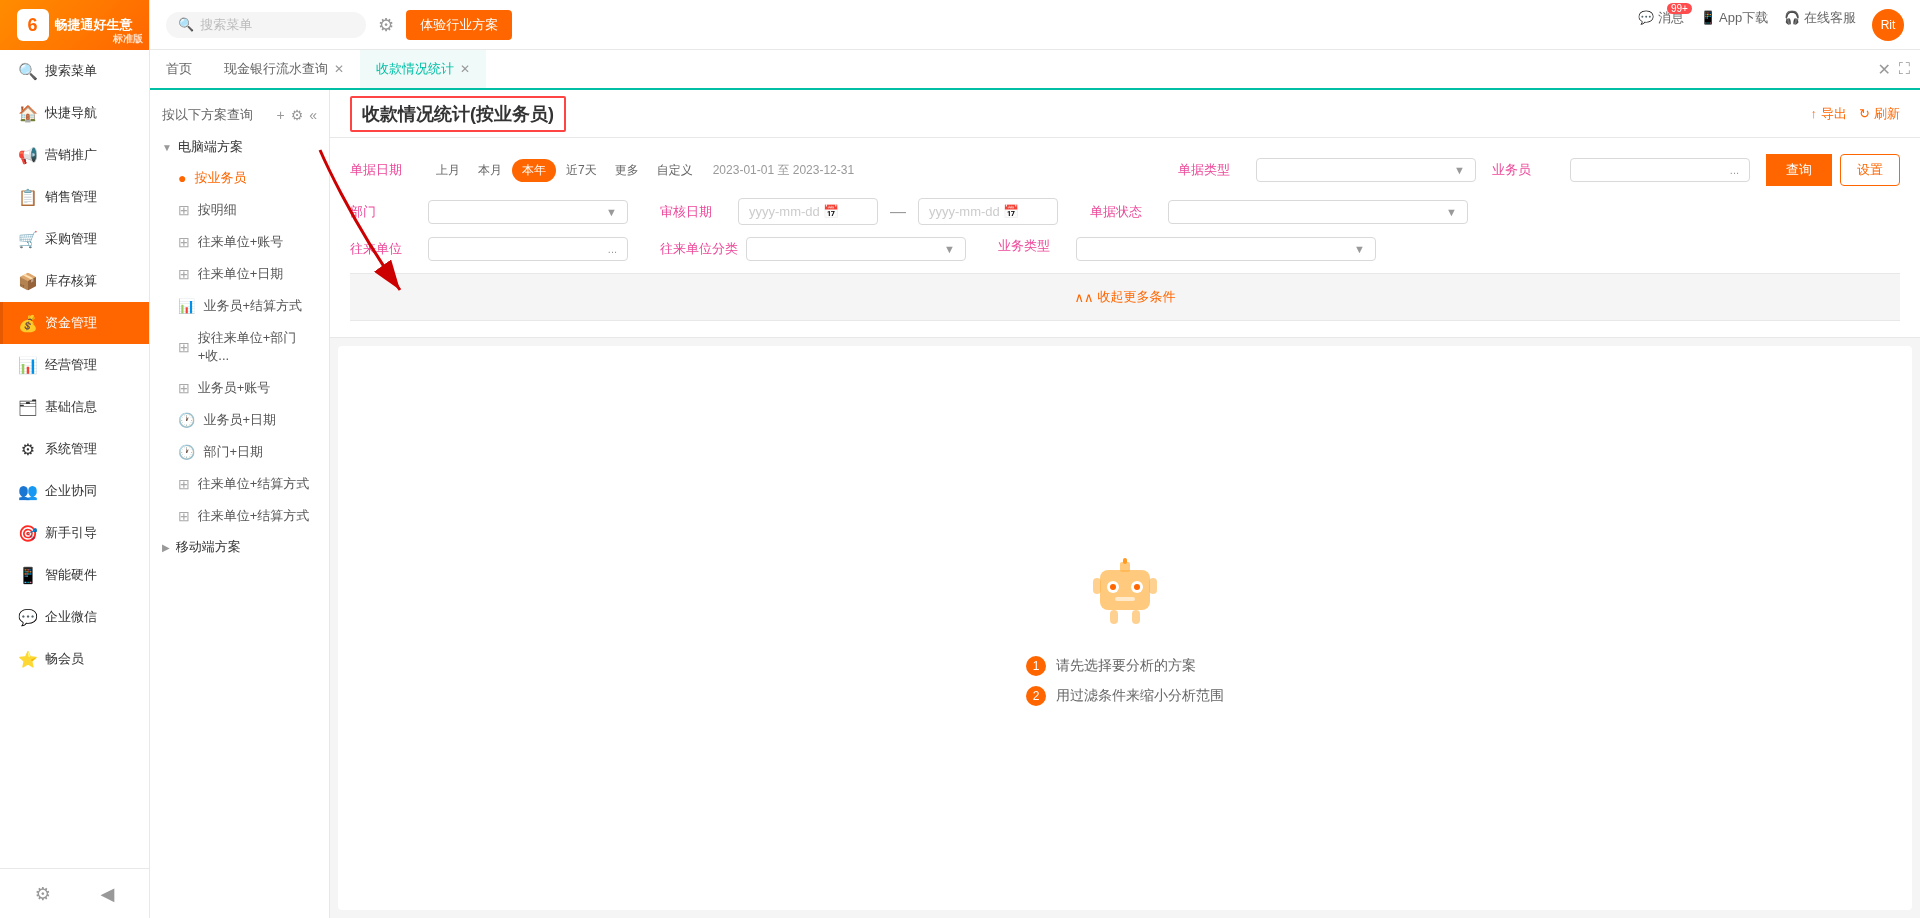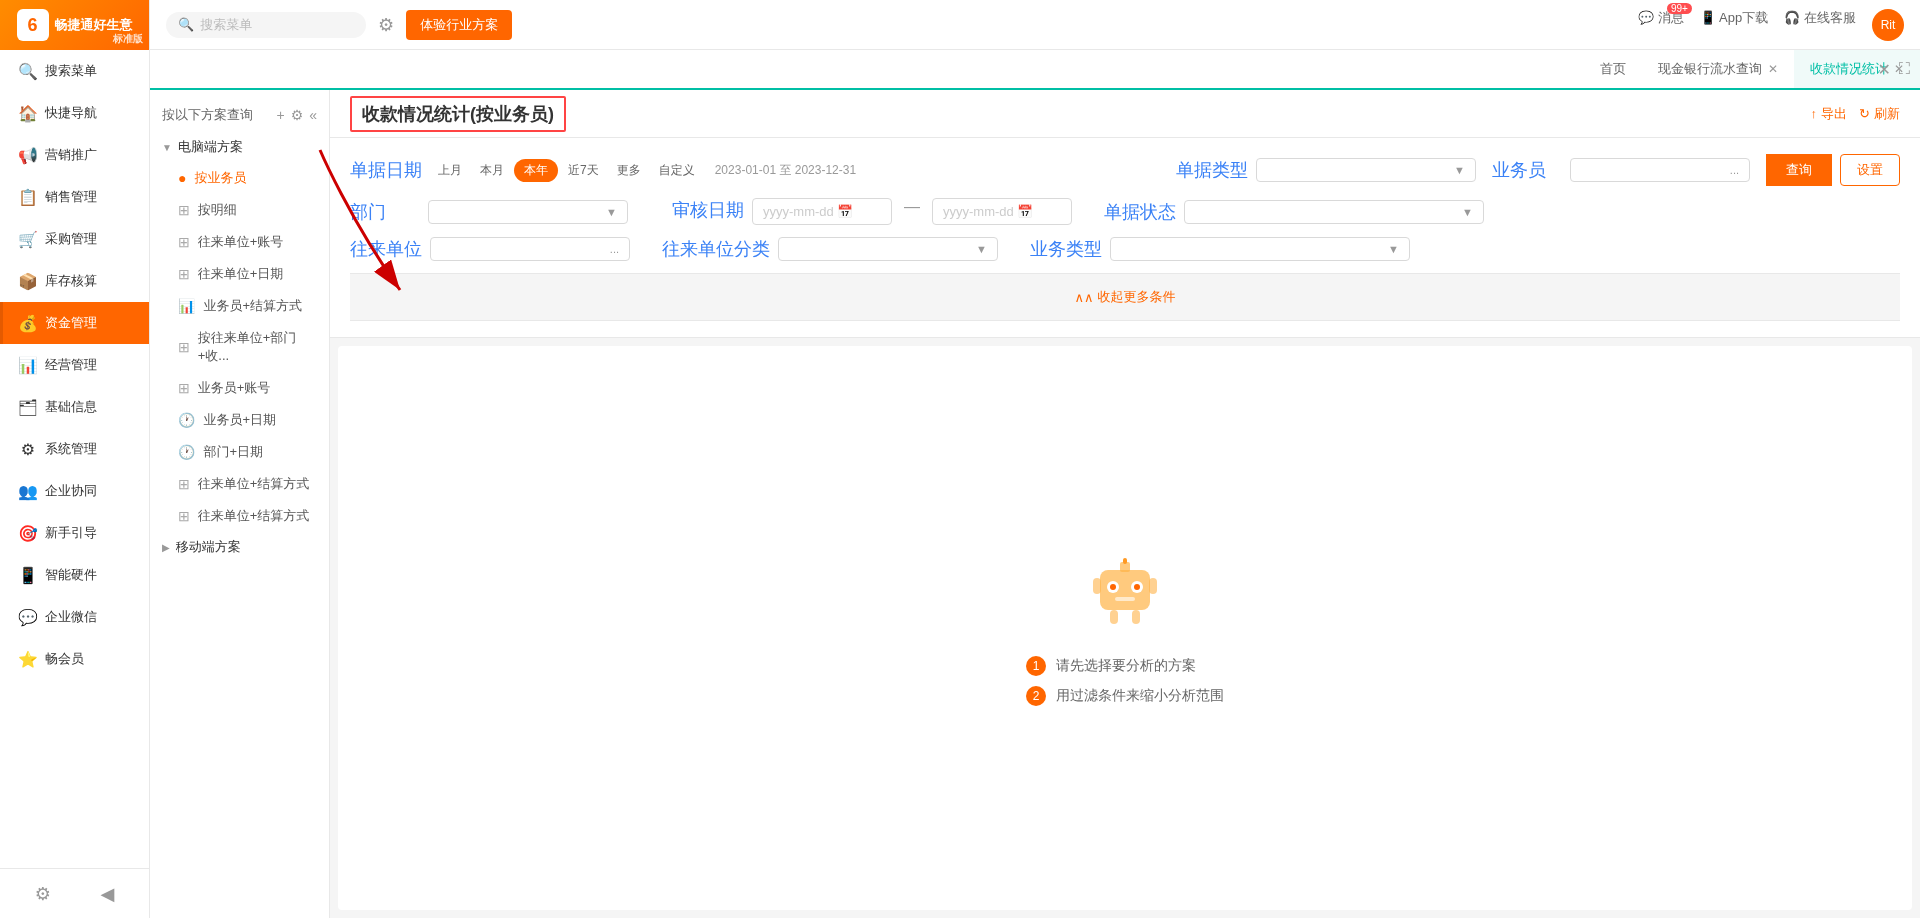--- a/index.html
+++ b/index.html
@@ -131,21 +131,20 @@
 
     
     .tab-bar {
       height: 40px;
       background: #fff;
       border-bottom: 2px solid #00bfa5;
       display: flex;
       align-items: center;
       padding: 0 0;
       position: relative;
-      justify-content: flex-end;
     }
     .tab-item {
       display: flex;
       align-items: center;
       padding: 0 16px;
       height: 40px;
       font-size: 13px;
       color: #666;
       cursor: pointer;
       border-bottom: 2px solid transparent;
@@ -201,21 +200,21 @@
       border-bottom: 1px solid #e8e8e8;
       flex-shrink: 0;
     }
     .filter-row {
       display: flex;
       align-items: center;
       gap: 16px;
       margin-bottom: 12px;
     }
     .filter-row:last-child { margin-bottom: 0; }
-    .filter-label { font-size: 18px; color: #3b82f6; min-width: 70px; flex-shrink: 0; }
+    .filter-label { font-size: 13px; color: #ec4899; min-width: 70px; flex-shrink: 0; }
     .date-tabs { display: flex; align-items: center; gap: 2px; }
     .date-tab {
       padding: 3px 8px;
       font-size: 12px;
       color: #666;
       cursor: pointer;
       border-radius: 2px;
     }
     .date-tab.active { background: #ff6600; color: #fff; border-radius: 12px; padding: 3px 10px; }
     .date-range { font-size: 12px; color: #999; margin-left: 4px; }
@@ -629,21 +628,21 @@
         </div>
 
         <div class="filter-row" style="align-items:center;">
           <div style="display:flex; align-items:center; gap:8px;">
             <span class="filter-label">部门</span>
             <div class="filter-select" style="min-width:200px;">
               <span style="color:#bbb;"></span>
               <span class="chevron">▼</span>
             </div>
           </div>
-          <div style="display:flex; align-items:flex-start; gap:8px; margin-left:28px;">
+          <div style="display:flex; align-items:center; gap:8px; margin-left:16px;">
             <span class="filter-label">审核日期</span>
             <div class="filter-input">
               <span>yyyy-mm-dd</span>
               <span>📅</span>
             </div>
             <span class="filter-dash">—</span>
             <div class="filter-input">
               <span>yyyy-mm-dd</span>
               <span>📅</span>
             </div>

